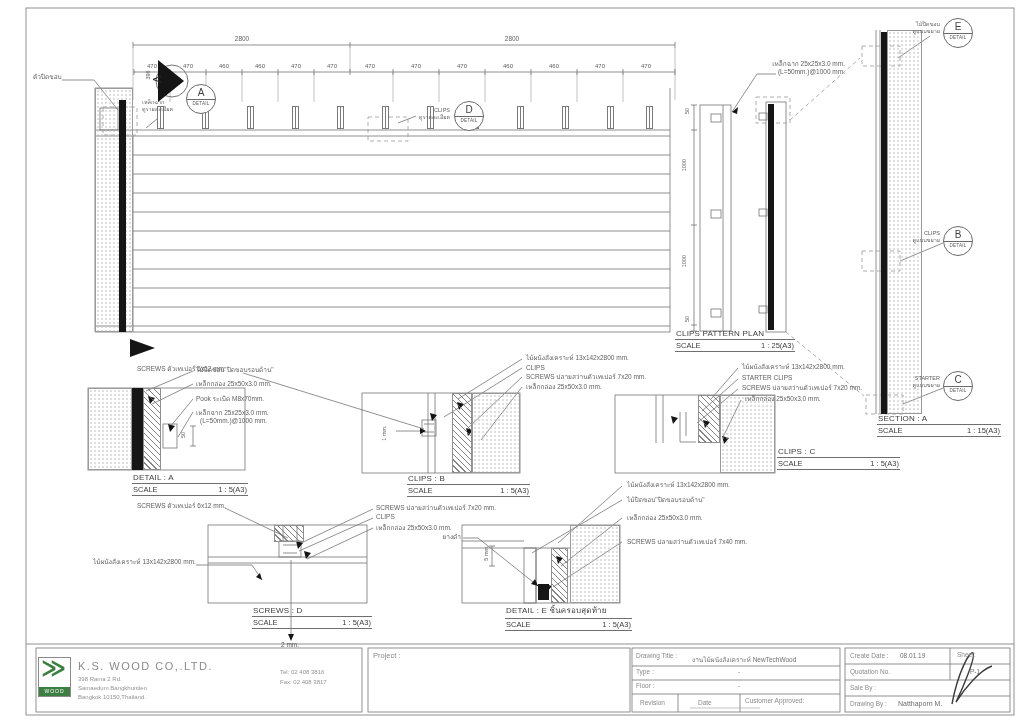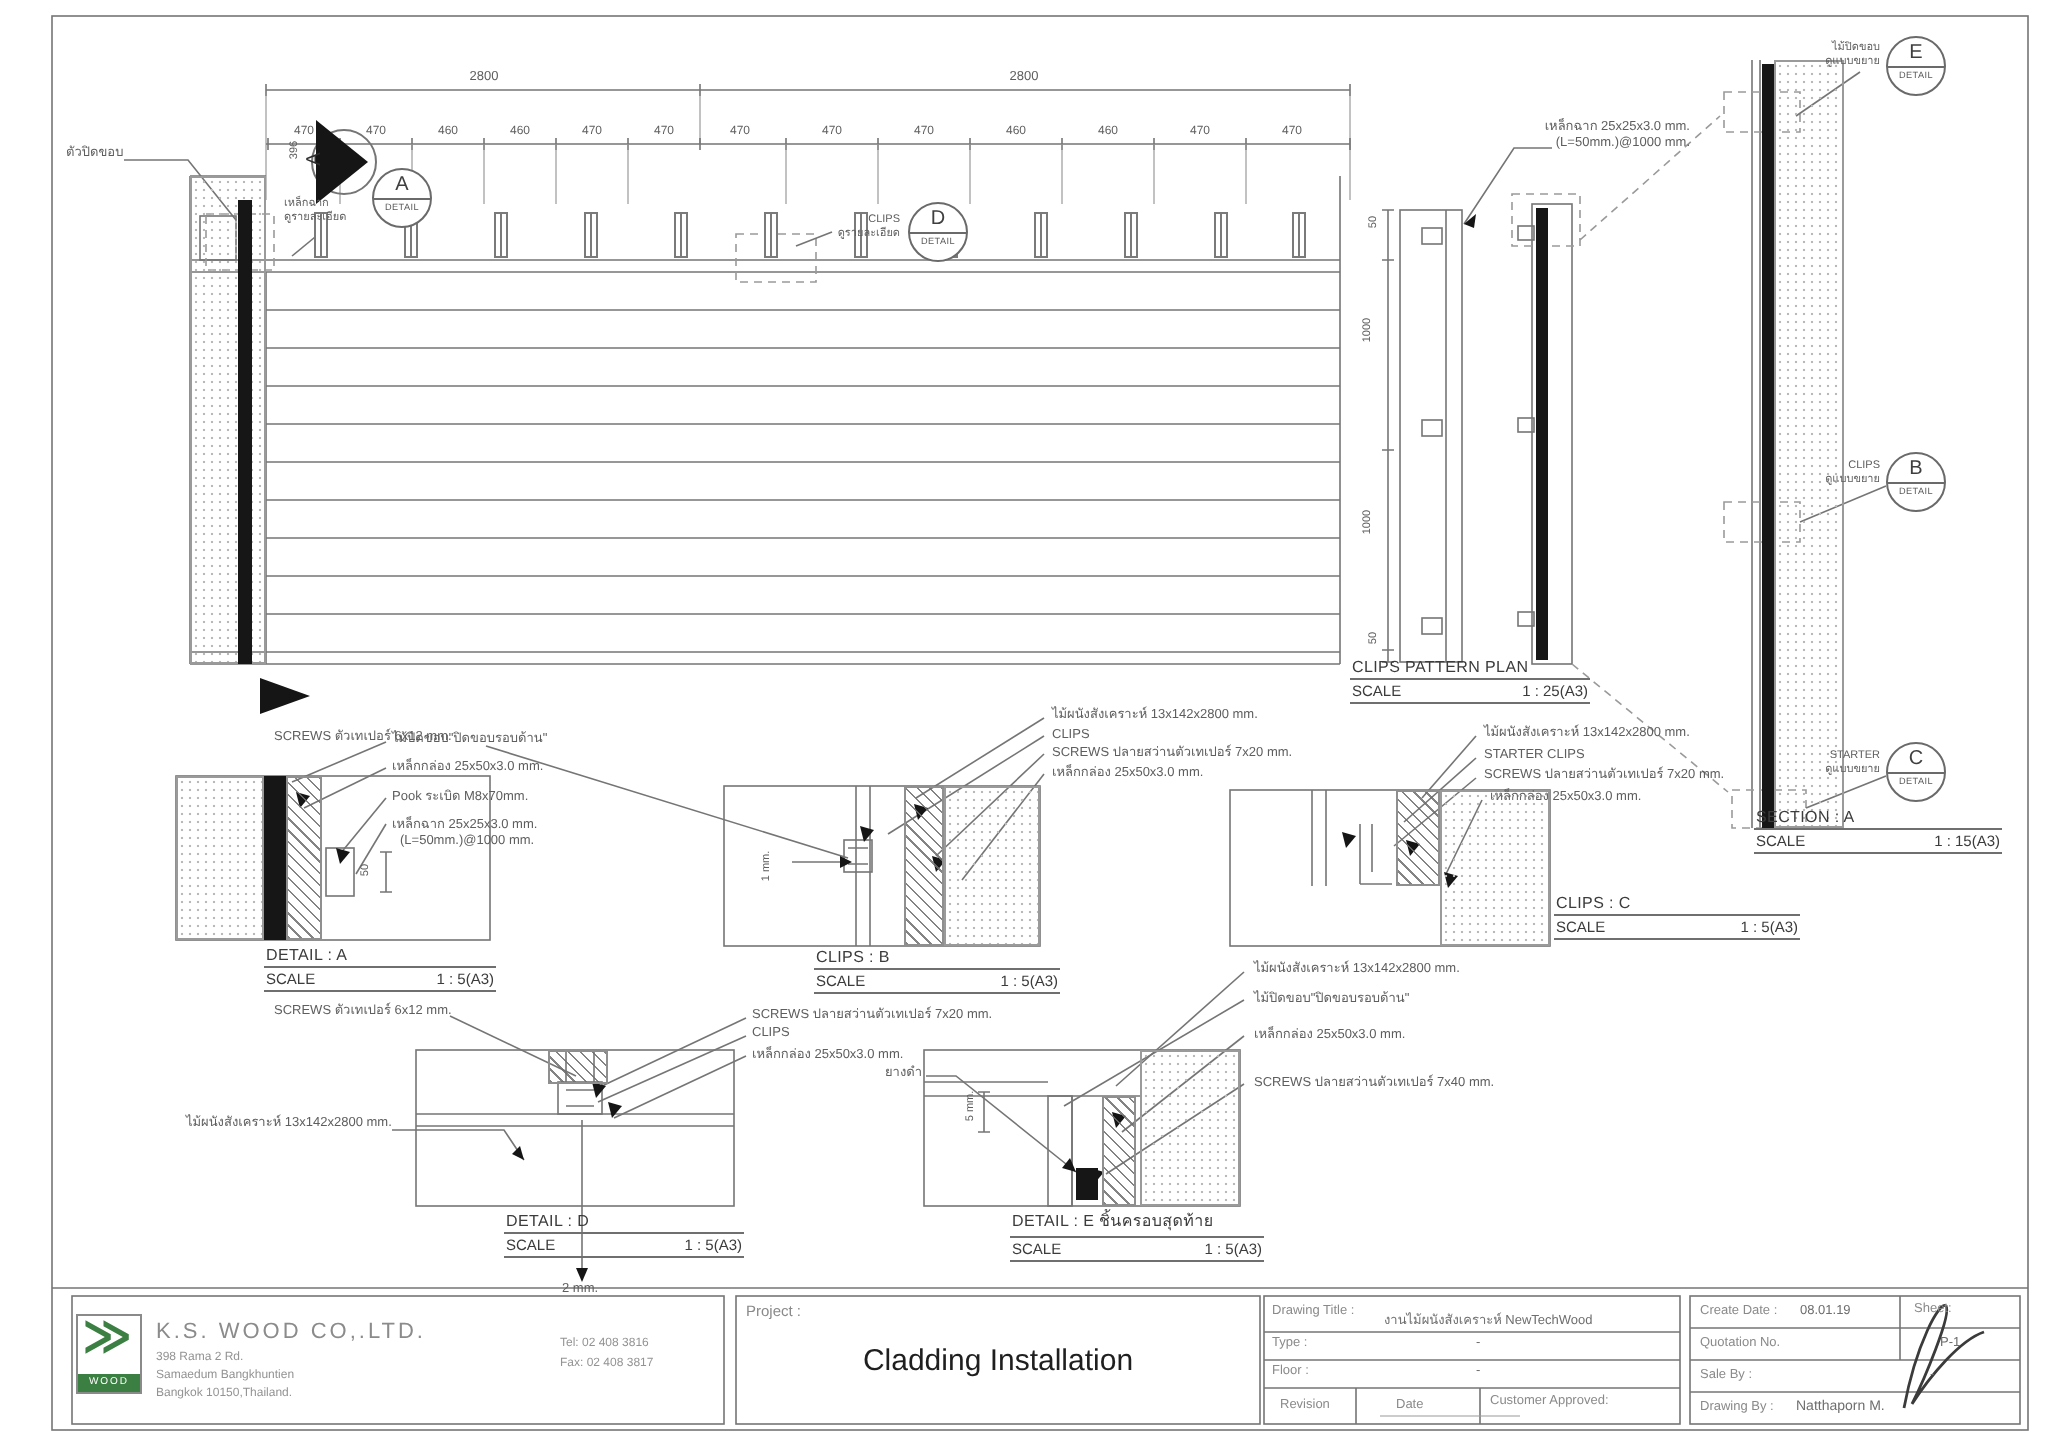--- a/index.html
+++ b/index.html
@@ -267,21 +267,21 @@
     <div class="bd">DETAIL</div>
   </div>
   <div class="lbl tiny rgt" style="left:896px;top:375px;width:44px;">
     <div>STARTER</div>
     <div>ดูแบบขยาย</div>
   </div>
   <div class="bubble" style="left:943px;top:371px;">
     <div class="bl">C</div>
     <div class="bd">DETAIL</div>
   </div>
-  <div class="sb" style="left:877px;top:404px;width:124px;">
+  <div class="sb" style="left:877px;top:414px;width:124px;">
     <div class="t1">SECTION : A</div>
     <div class="t2">
       <span>SCALE</span>
       <span>1 : 15(A3)</span>
     </div>
   </div>
 
   <div class="lbl" style="left:196px;top:366px;">ไม้ปิดขอบ"ปิดขอบรอบด้าน"</div>
   <div class="lbl" style="left:196px;top:380px;">เหล็กกล่อง 25x50x3.0 mm.</div>
   <div class="lbl" style="left:196px;top:395px;">Pook ระเบิด M8x70mm.</div>
@@ -322,21 +322,21 @@
     </div>
   </div>
 
   <div class="lbl" style="left:137px;top:502px;">SCREWS ตัวเทเปอร์ 6x12 mm.</div>
   <div class="lbl" style="left:376px;top:504px;">SCREWS ปลายสว่านตัวเทเปอร์ 7x20 mm.</div>
   <div class="lbl" style="left:376px;top:513px;">CLIPS</div>
   <div class="lbl" style="left:376px;top:524px;">เหล็กกล่อง 25x50x3.0 mm.</div>
   <div class="lbl" style="left:93px;top:558px;">ไม้ผนังสังเคราะห์ 13x142x2800 mm.</div>
   <div class="lbl" style="left:281px;top:641px;">2 mm.</div>
   <div class="sb" style="left:252px;top:606px;width:120px;">
-    <div class="t1">DETAIL : D</div>
+    <div class="t1">SCREWS : D</div>
     <div class="t2">
       <span>SCALE</span>
       <span>1 : 5(A3)</span>
     </div>
   </div>
 
   <div class="lbl" style="left:627px;top:481px;">ไม้ผนังสังเคราะห์ 13x142x2800 mm.</div>
   <div class="lbl" style="left:627px;top:496px;">ไม้ปิดขอบ"ปิดขอบรอบด้าน"</div>
   <div class="lbl" style="left:627px;top:514px;">เหล็กกล่อง 25x50x3.0 mm.</div>
   <div class="lbl" style="left:627px;top:538px;">SCREWS ปลายสว่านตัวเทเปอร์ 7x40 mm.</div>
@@ -359,21 +359,20 @@
   <div class="addr">
     <div>398 Rama 2 Rd.</div>
     <div>Samaedum Bangkhuntien</div>
     <div>Bangkok 10150,Thailand.</div>
   </div>
   <div class="telfax">
     <div>Tel: 02 408 3816</div>
     <div>Fax: 02 408 3817</div>
   </div>
   <div class="tb" style="left:373px;top:651px;font-size:7.5px;">Project :</div>
-  <div class="project-name">Cladding Installation</div>
 
   <div class="tb" style="left:636px;top:652px;">Drawing Title :</div>
   <div class="tb tbv" style="left:692px;top:655px;">งานไม้ผนังสังเคราะห์ NewTechWood</div>
   <div class="tb" style="left:636px;top:668px;">Type :</div>
   <div class="tb tbv" style="left:738px;top:668px;">-</div>
   <div class="tb" style="left:636px;top:682px;">Floor :</div>
   <div class="tb tbv" style="left:738px;top:682px;">-</div>
   <div class="tb" style="left:640px;top:699px;">Revision</div>
   <div class="tb" style="left:698px;top:699px;">Date</div>
   <div class="tb" style="left:745px;top:697px;">Customer Approved:</div>

